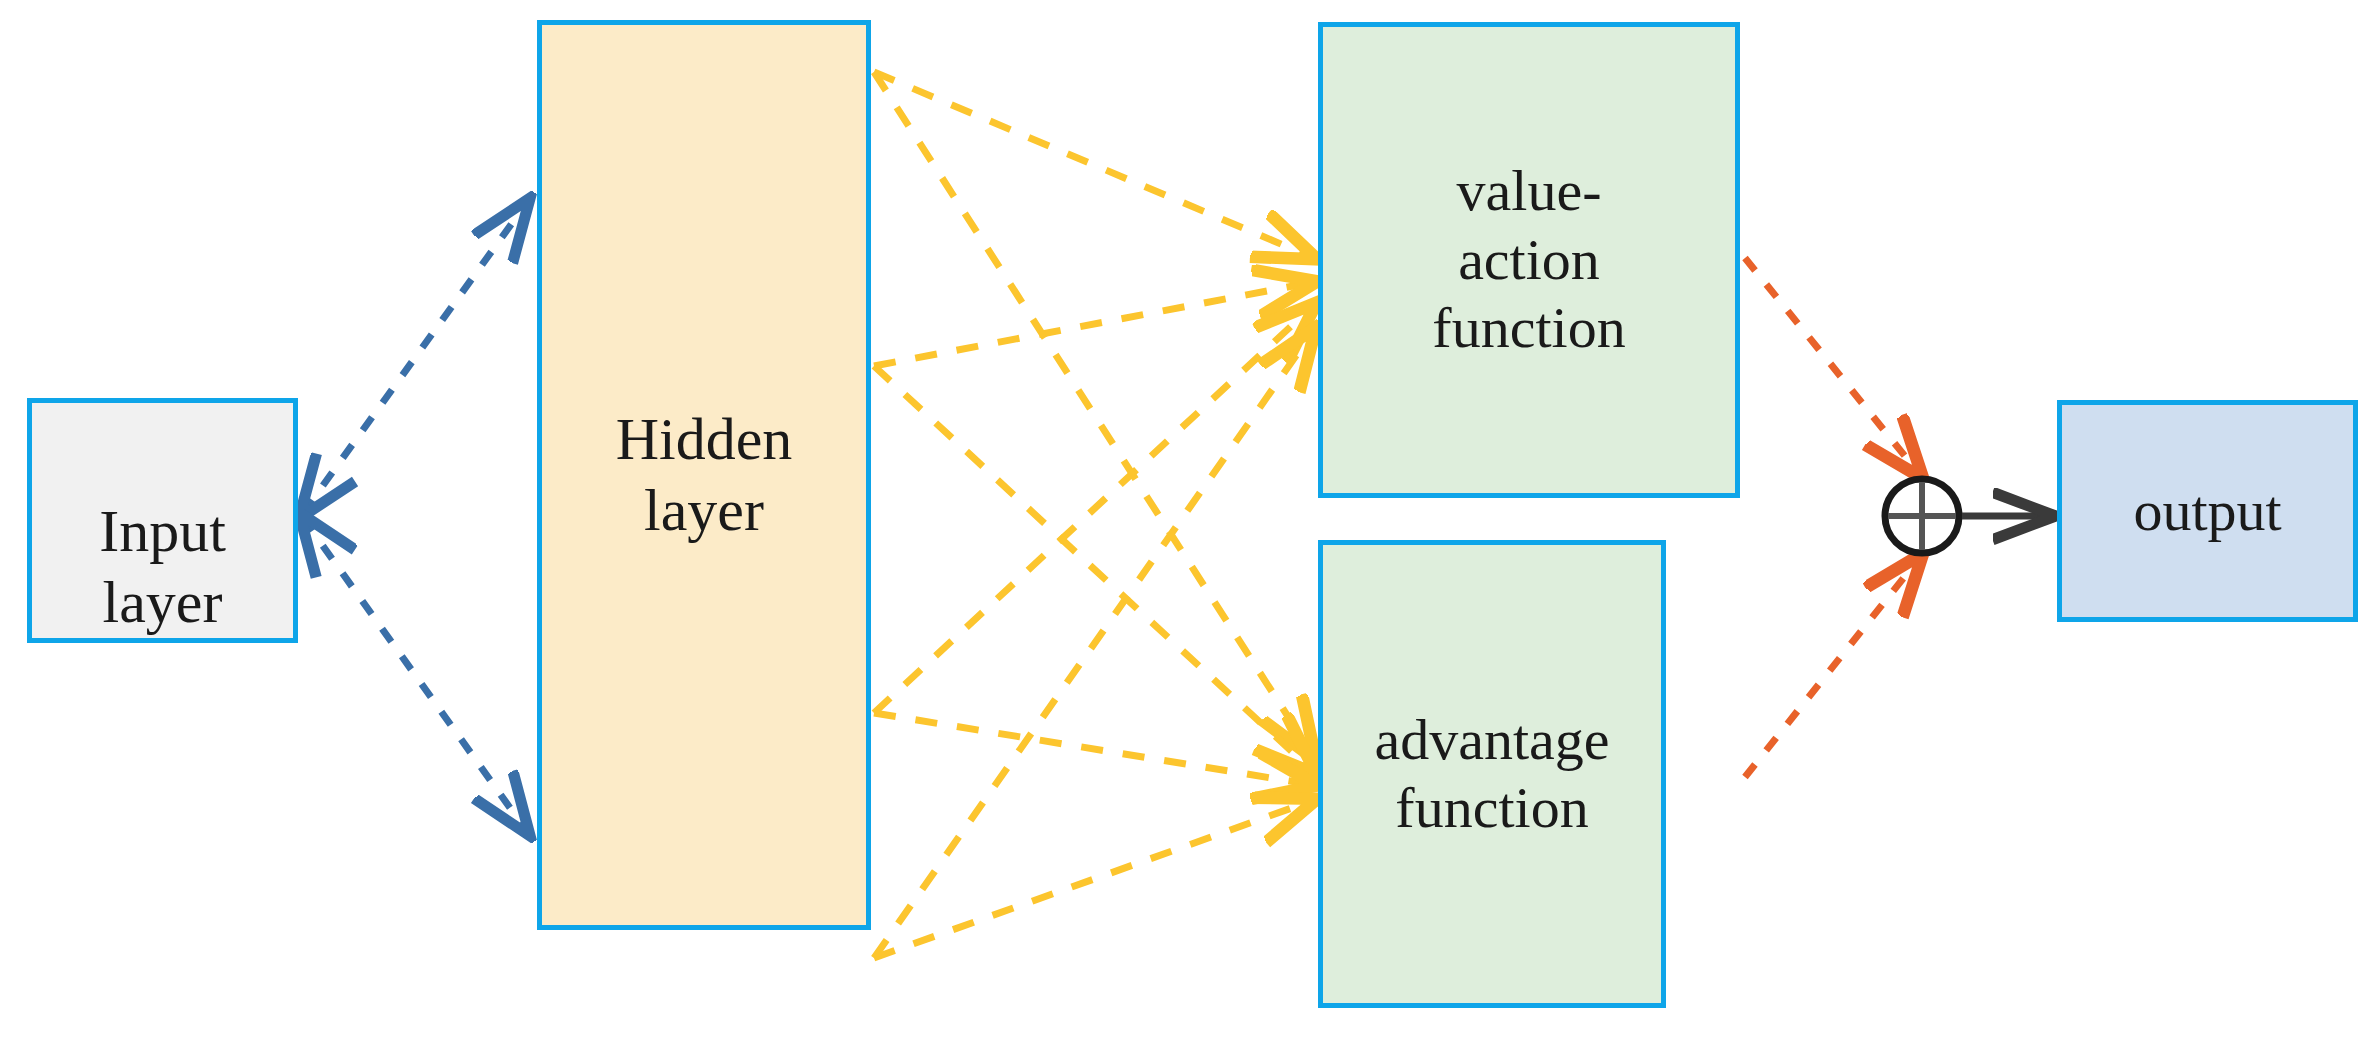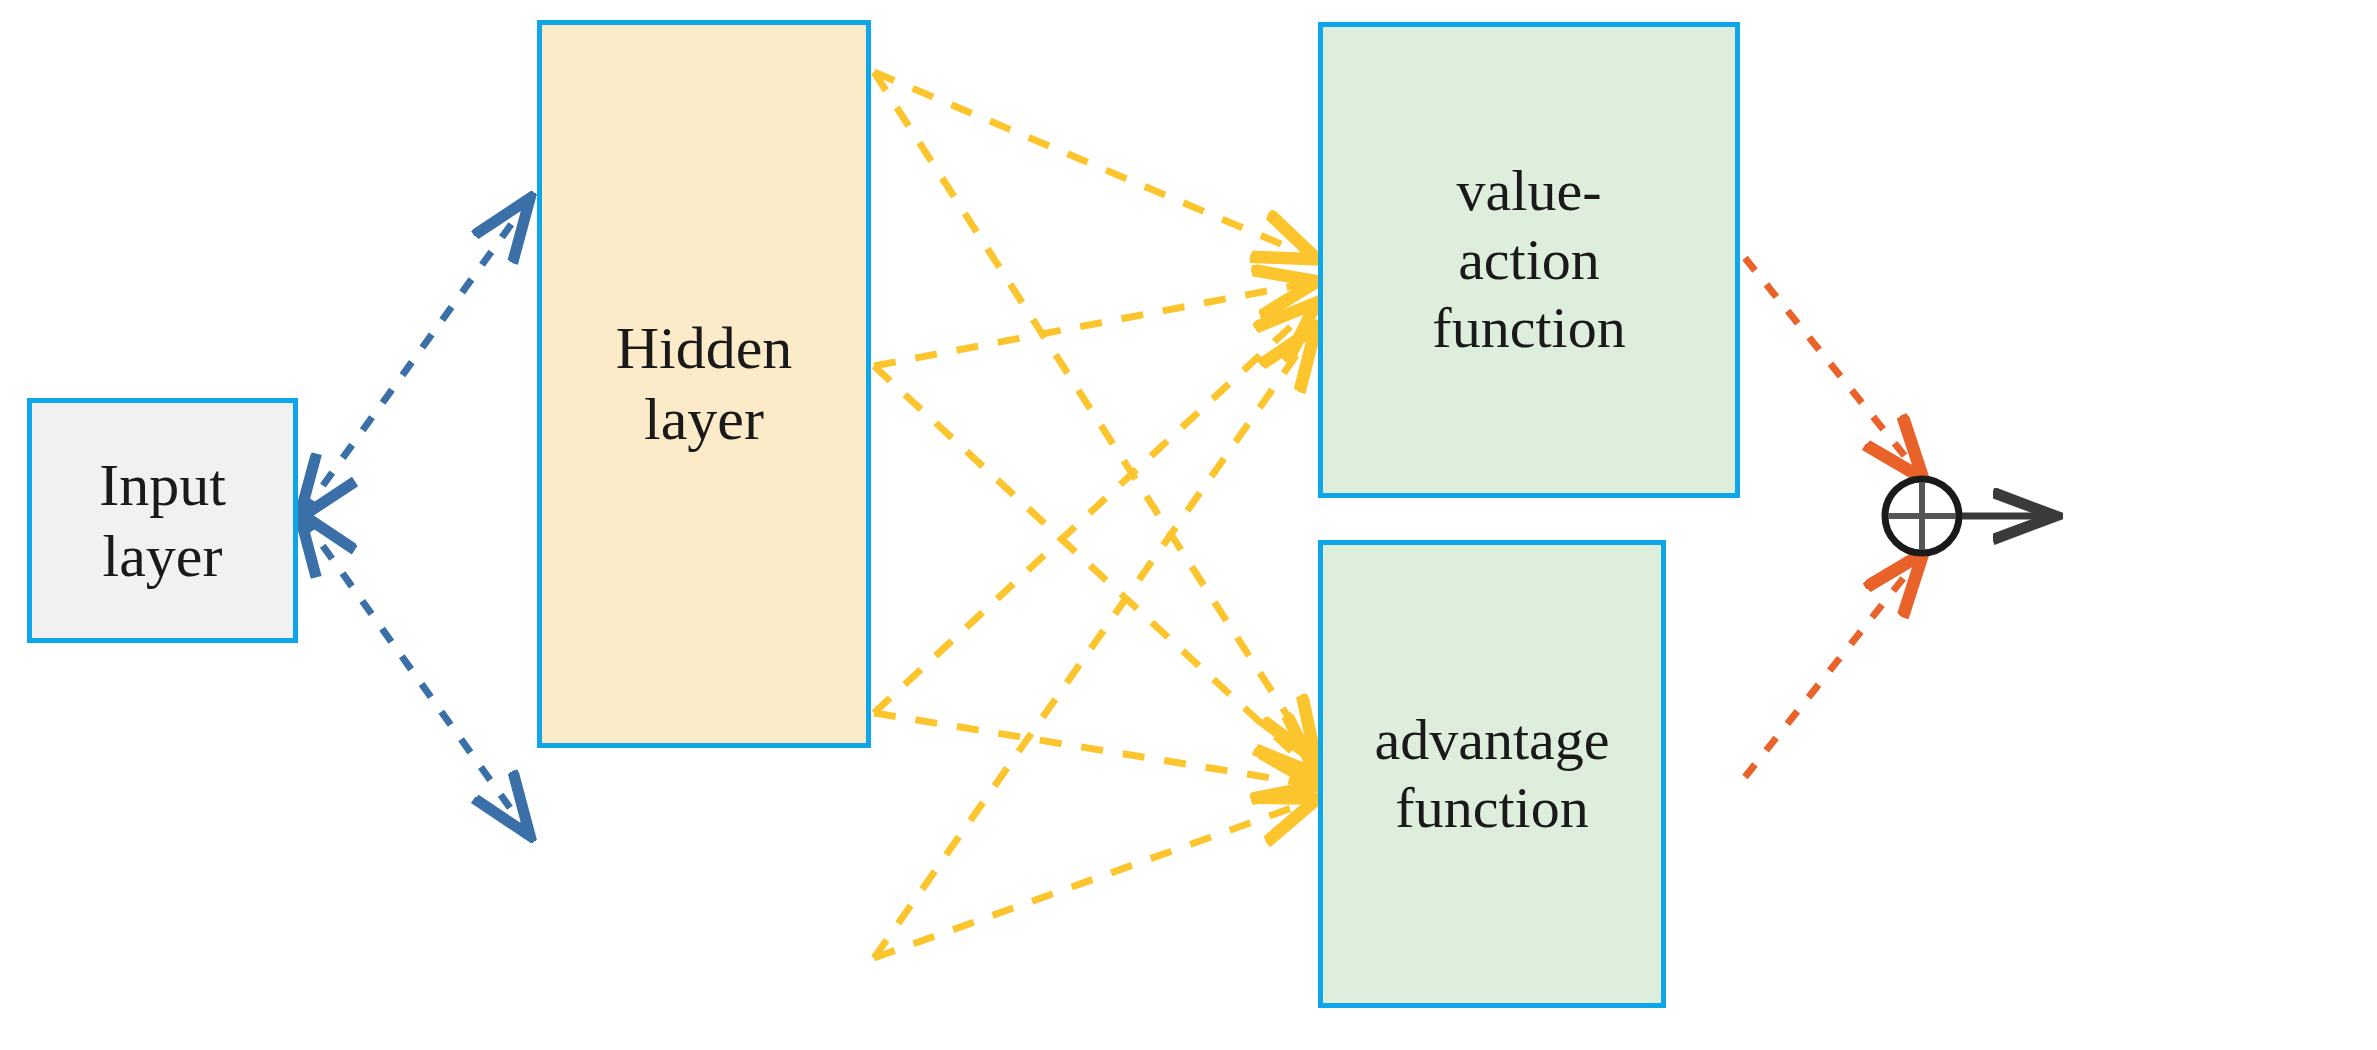--- a/index.html
+++ b/index.html
@@ -33,29 +33,30 @@
     padding: 0 6px;
   }
 
   
   #input-layer {
     left: 27px;
     top: 398px;
     width: 271px;
     height: 245px;
     background: #F1F1F1;
+    align-items: flex-end;
   }
   #input-layer .node-label { font-size: 60px; }
 
   
   #hidden-layer {
     left: 537px;
     top: 20px;
     width: 334px;
-    height: 728px;
+    height: 910px;
     background: #FCEBC8;
   }
   #hidden-layer .node-label { font-size: 60px; }
 
   
   #value-action-function {
     left: 1318px;
     top: 22px;
     width: 422px;
     height: 476px;
@@ -162,14 +163,17 @@
     <span class="node-label">value-
 action
 function</span>
   </div>
 
   <div class="node" id="advantage-function">
     <span class="node-label">advantage
 function</span>
   </div>
 
+  <div class="node" id="output-node">
+    <span class="node-label">output</span>
+  </div>
 
 </div>
 
 </body></html>

